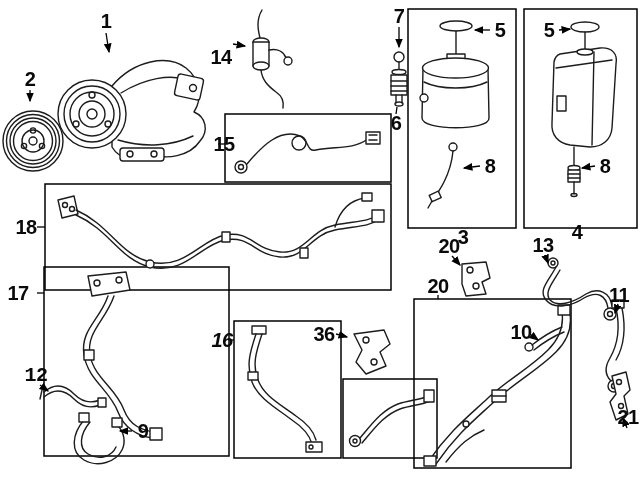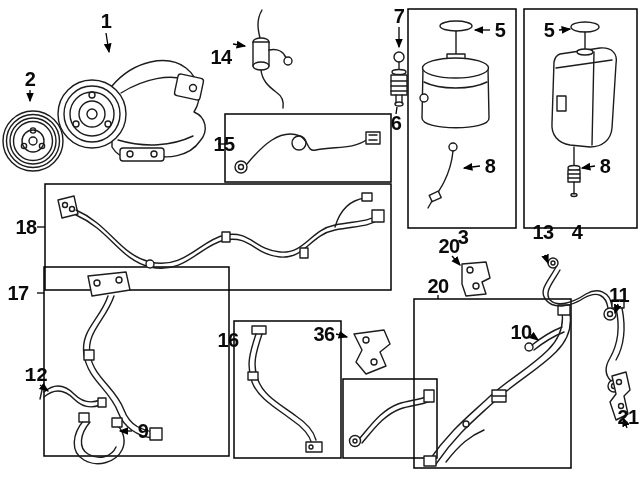--- a/index.html
+++ b/index.html
@@ -271,24 +271,24 @@
   <div class="callout" style="left:500px;top:30px;">5</div>
   <div class="callout" style="left:549px;top:30px;">5</div>
   <div class="callout" style="left:396px;top:123px;">6</div>
   <div class="callout" style="left:399px;top:16px;">7</div>
   <div class="callout" style="left:490px;top:166px;">8</div>
   <div class="callout" style="left:605px;top:166px;">8</div>
   <div class="callout" style="left:143px;top:431px;">9</div>
   <div class="callout" style="left:521px;top:332px;">10</div>
   <div class="callout" style="left:619px;top:295px;">11</div>
   <div class="callout" style="left:36px;top:376px;font-family:Liberation Mono, monospace;">12</div>
-  <div class="callout" style="left:543px;top:232px;text-align:center;">13</div>
+  <div class="callout" style="left:543px;top:245px;text-align:center;">13</div>
   <div class="callout" style="left:221px;top:45px;margin-top:12px;">14</div>
   <div class="callout" style="left:224px;top:144px;">15</div>
-  <div class="callout" style="left:228px;top:340px;">16</div>
+  <div class="callout" style="left:222px;top:340px;font-style:italic;">16</div>
   <div class="callout" style="left:18px;top:293px;">17</div>
   <div class="callout" style="left:26px;top:227px;">18</div>
   <div class="callout" style="left:438px;top:286px;">20</div>
   <div class="callout" style="left:449px;top:246px;">20</div>
   <div class="callout" style="left:628px;top:417px;">21</div>
   <div class="callout" style="left:324px;top:334px;">36</div>
 
 </div>
 
 </body></html>

